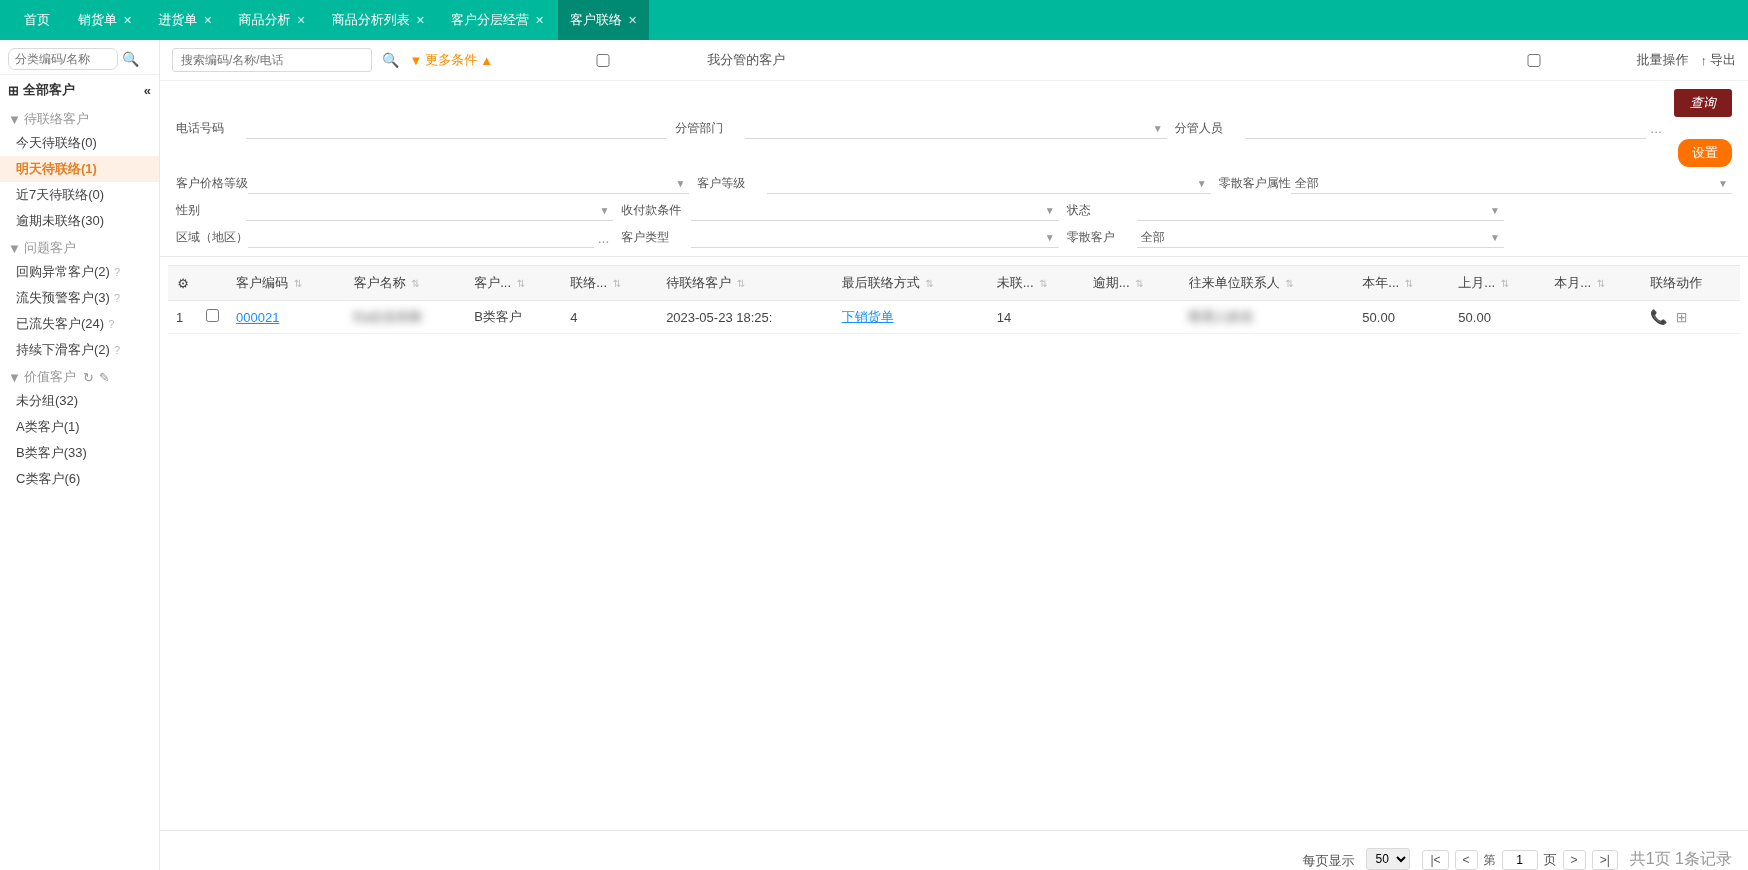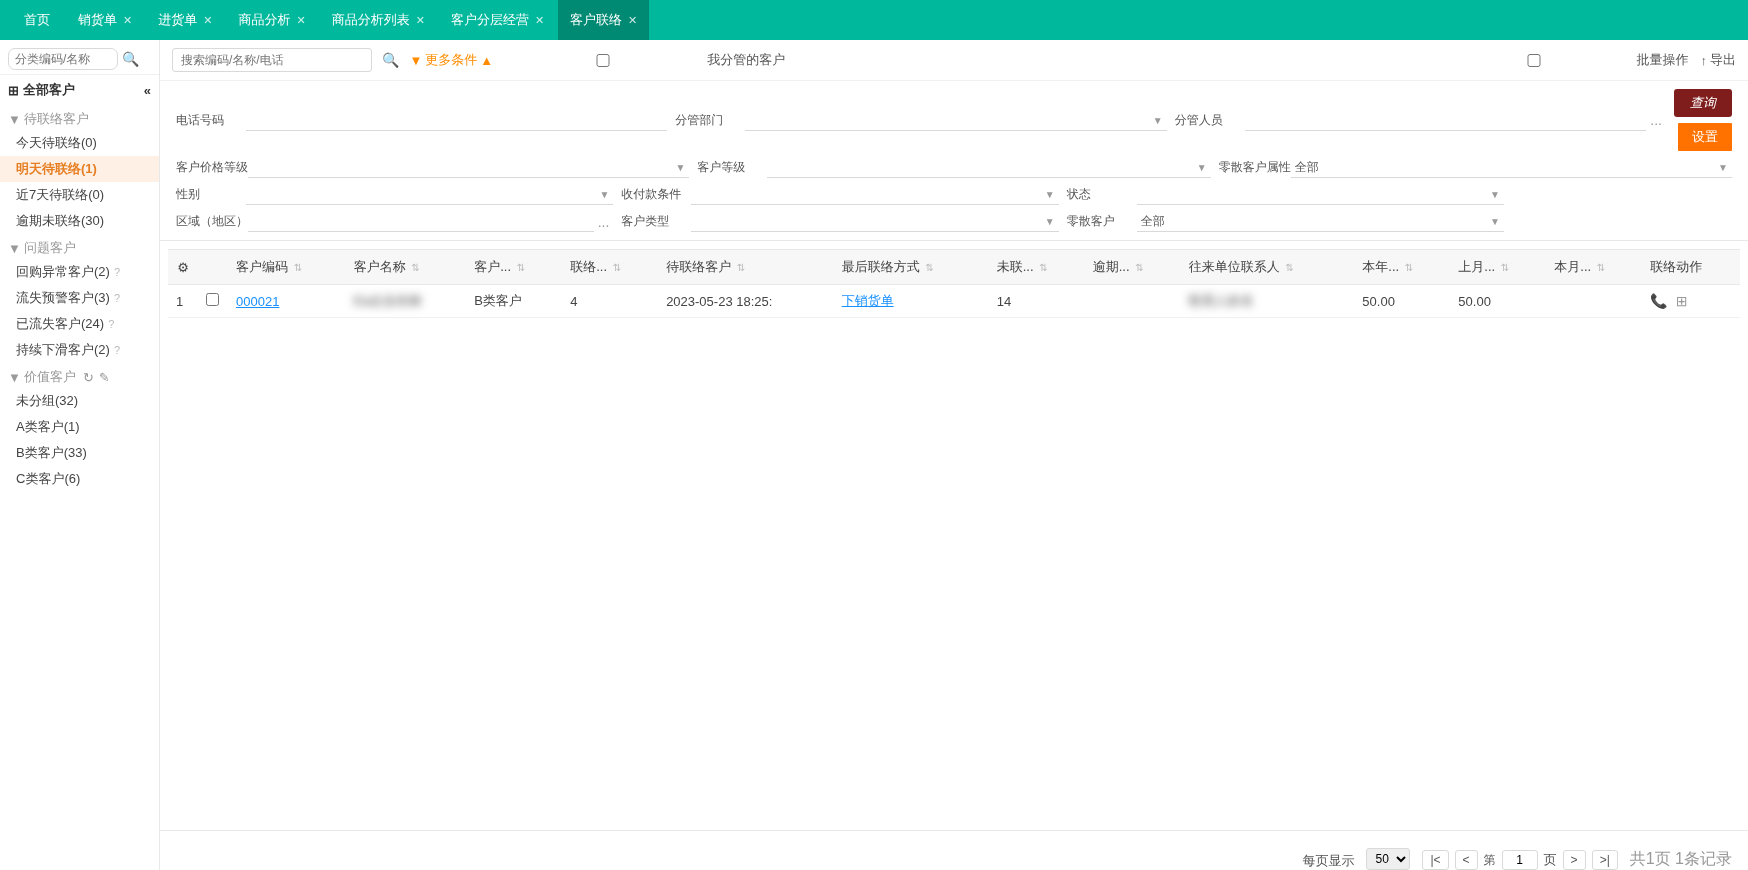--- a/index.html
+++ b/index.html
@@ -243,24 +243,24 @@
       border-radius: 3px;
       cursor: pointer;
       font-size: 13px;
       font-style: italic;
     }
     .settings-btn {
       background: #ff7200;
       color: white;
       border: none;
       padding: 5px 14px;
-      border-radius: 1px;
+      border-radius: 11px;
       cursor: pointer;
       font-size: 13px;
-      margin-top: 4px;
+      margin-top: 20px;
     }
     .query-settings-col {
       display: flex;
       flex-direction: column;
       align-items: flex-end;
       gap: 2px;
     }
 
     
     .table-area {

